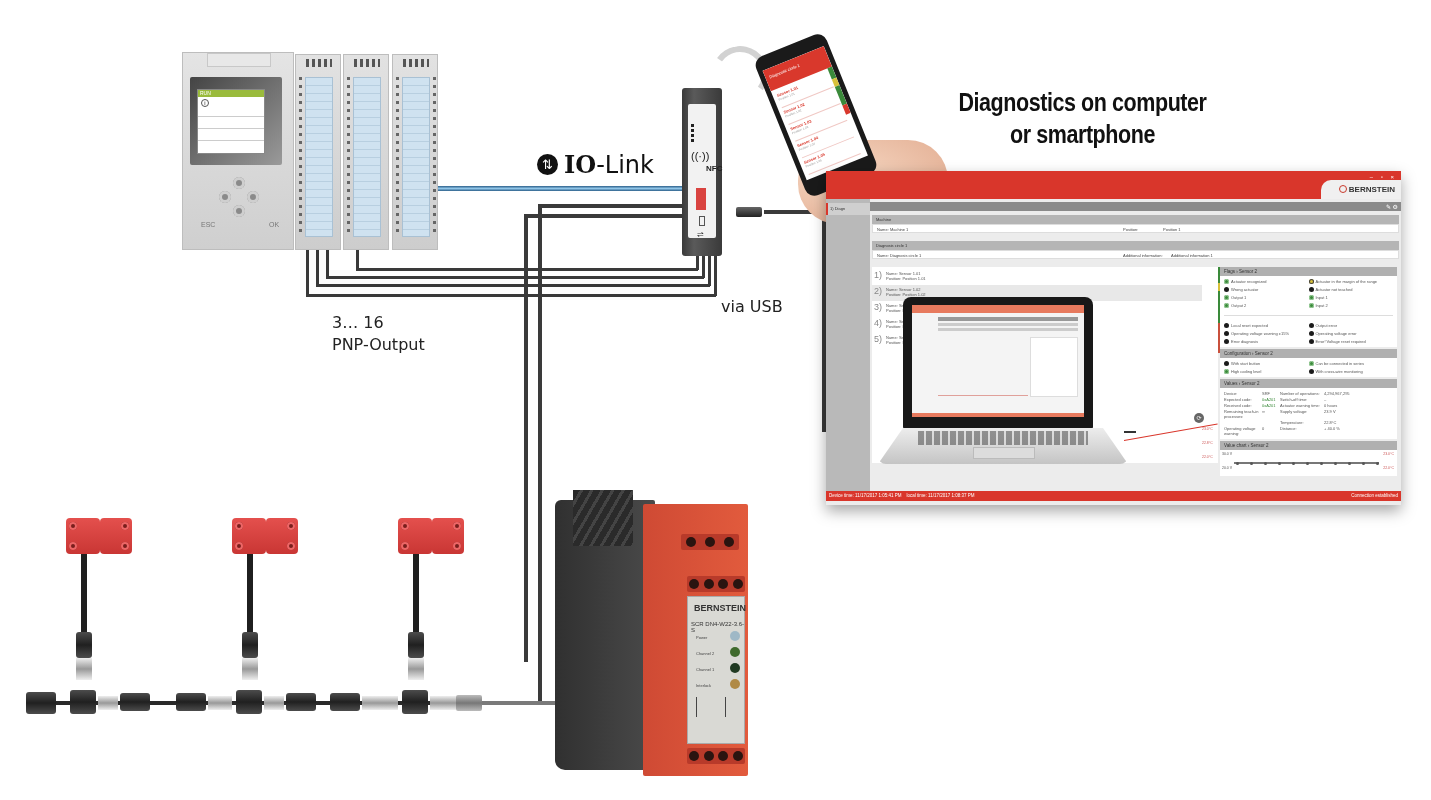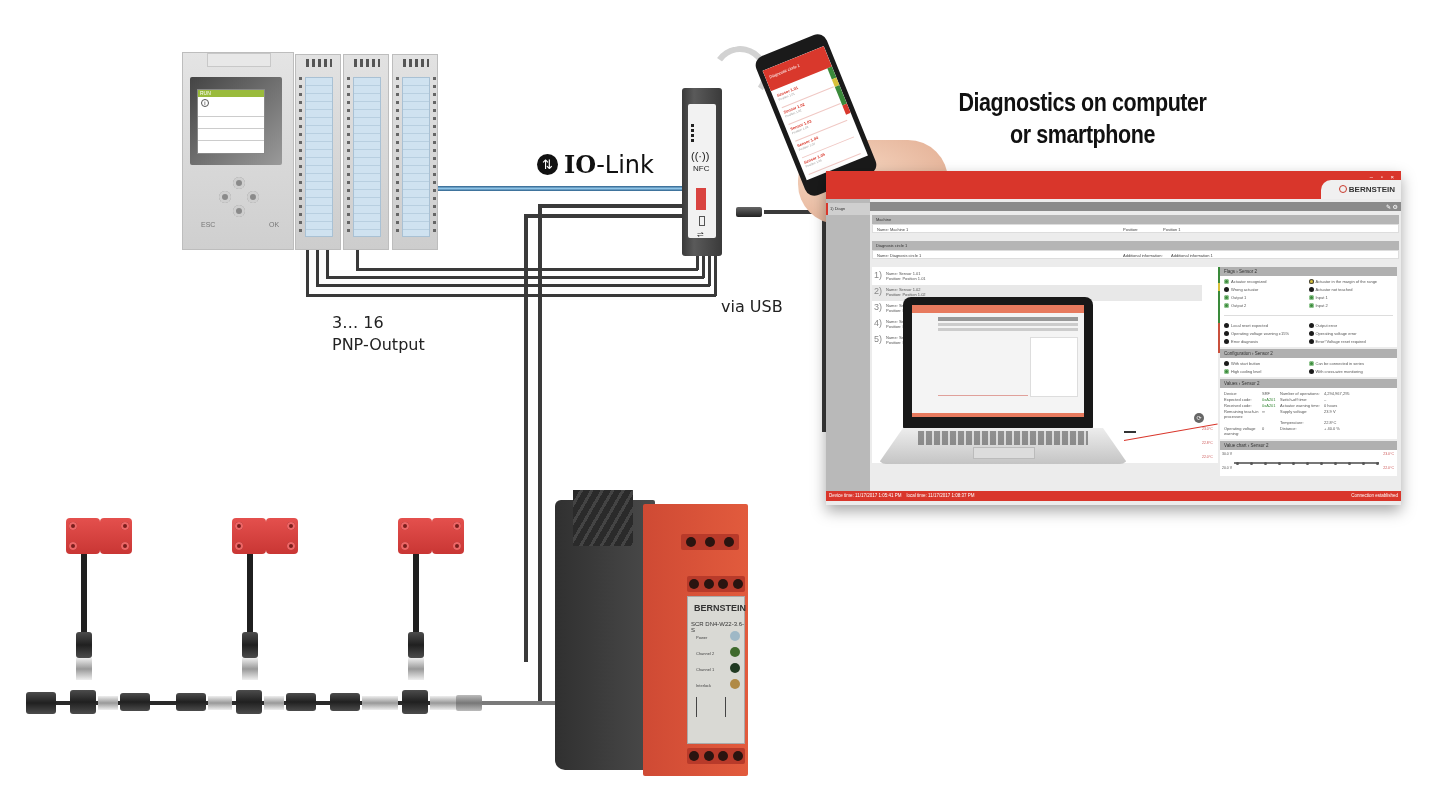--- a/index.html
+++ b/index.html
@@ -30,21 +30,21 @@
   .plc-module { top: 2px; width: 46px; height: 196px; background: linear-gradient(180deg,#e2e2e2,#cdcdcd); border: 1px solid #bdbdbd; }
   .plc-module-window { left: 9px; top: 22px; width: 28px; height: 160px;
     background: repeating-linear-gradient(180deg,#cfe2f0 0,#cfe2f0 7px,#b8cfe0 7px,#b8cfe0 8px); border: 1px solid #a9c1d4; }
   .plc-module-leds { left: 10px; top: 4px; width: 26px; height: 8px; background: repeating-linear-gradient(90deg,#555 0,#555 3px,transparent 3px,transparent 6px); }
   .plc-module-pins { top: 22px; width: 3px; height: 160px; background: repeating-linear-gradient(180deg,#666 0,#666 3px,transparent 3px,transparent 8px); }
 
   
   .iolm { left: 682px; top: 88px; width: 40px; height: 168px; background: linear-gradient(90deg,#3a3a3a,#5a5a5a 30%,#3a3a3a); border-radius: 3px; }
   .iolm-face { left: 6px; top: 16px; width: 28px; height: 134px; background: #f2f2f2; border-radius: 2px; }
   .iolm-led { left: 3px; width: 3px; height: 3px; background: #222; }
-  .iolm-nfc { left: 5px; top: 50px; font-size: 8px; color: #222; font-weight: normal; }
+  .iolm-nfc { left: 18px; top: 50px; font-size: 8px; color: #222; font-weight: bold; }
   .iolm-dip { left: 8px; top: 84px; width: 10px; height: 22px; background: #d94340; }
   .iolm-usb { left: 11px; top: 112px; width: 6px; height: 10px; border: 1px solid #555; }
 
   
   .cable { background: #3a3a3a; }
   .cable-blue { background: linear-gradient(180deg,#2c5f8a,#8fc5e8 50%,#2c5f8a); }
 
   
   .iolink { left: 537px; top: 150px; display: flex; align-items: center; gap: 6px; }
   .iolink-badge { width: 21px; height: 21px; border-radius: 50%; background: #111; color: #fff; font-size: 13px; text-align: center; line-height: 21px; }

